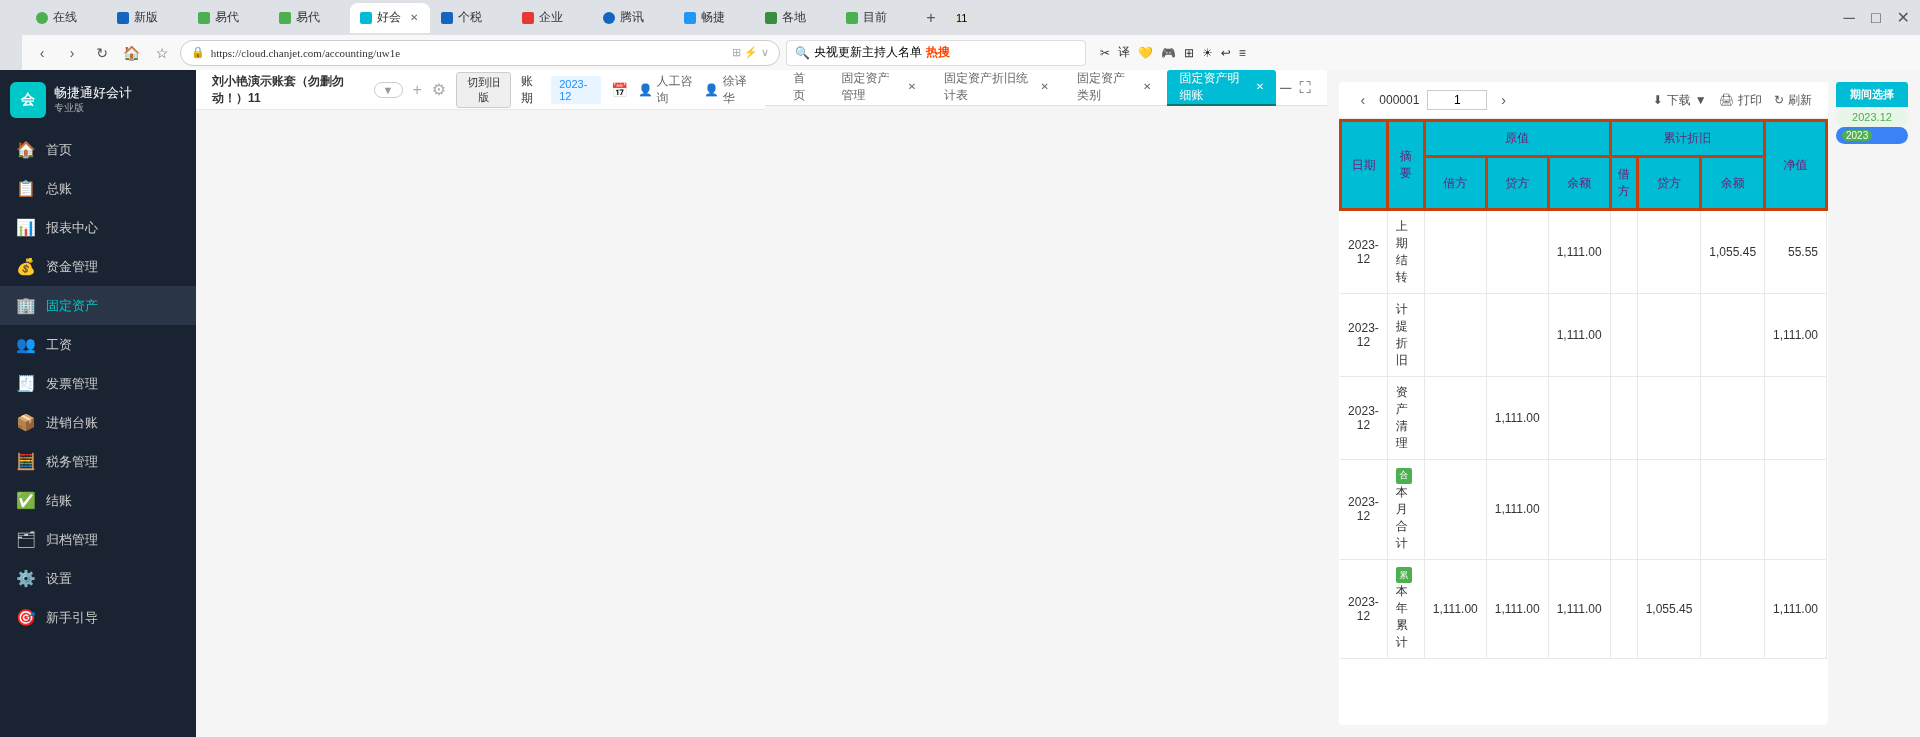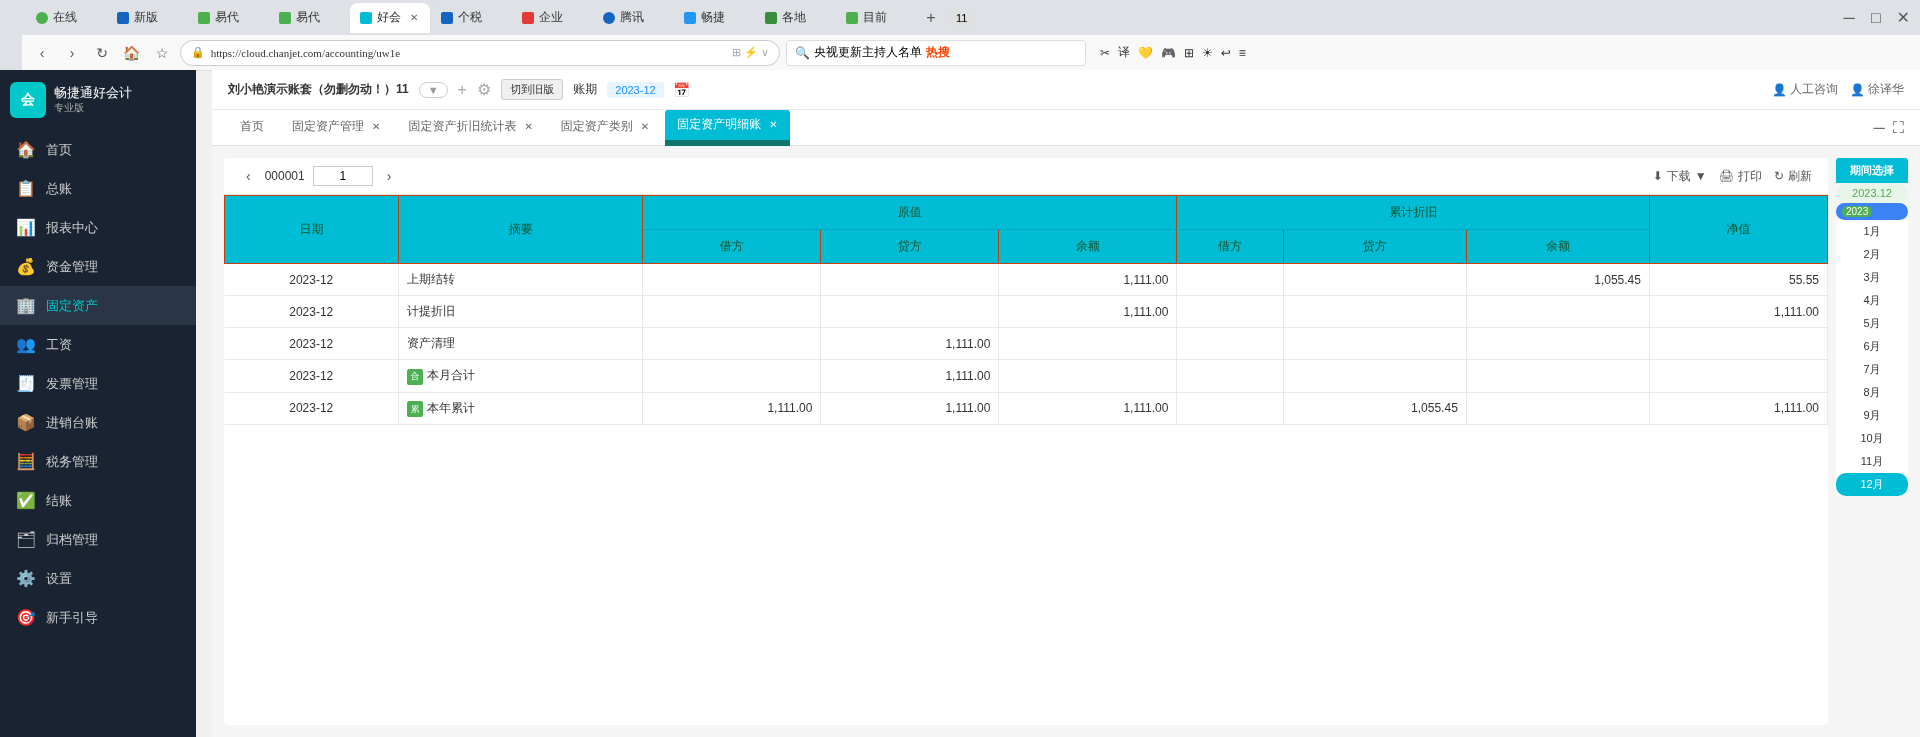--- a/index.html
+++ b/index.html
@@ -43,45 +43,45 @@
     
     .top-bar { display: flex; align-items: center; padding: 0 16px; height: 40px; background: #fff; border-bottom: 1px solid #e8e8e8; gap: 10px; }
     .account-name { font-size: 12px; color: #333; font-weight: bold; }
     .period-badge { background: #e8f4ff; color: #1890ff; padding: 2px 8px; border-radius: 3px; font-size: 11px; }
     .top-bar-right { margin-left: auto; display: flex; align-items: center; gap: 12px; }
     .top-bar-btn { font-size: 12px; color: #666; cursor: pointer; display: flex; align-items: center; gap: 3px; }
     .switch-btn { border: 1px solid #ccc; border-radius: 3px; padding: 2px 8px; font-size: 11px; cursor: pointer; color: #333; }
     .period-text { font-size: 12px; color: #333; }
 
     
-    .content-area { flex: 1; display: flex; flex-direction: column; background: #f5f5f5; min-width: 0; margin-left: 16px; }
+    .content-area { flex: 1; display: flex; flex-direction: row; background: #f5f5f5; min-width: 0; }
 
     
     .page-tabs { display: flex; align-items: center; background: #fff; border-bottom: 1px solid #e0e0e0; padding: 0 16px; height: 36px; gap: 4px; }
     .page-tab { display: flex; align-items: center; padding: 0 12px; height: 36px; font-size: 12px; color: #666; cursor: pointer; border-bottom: 2px solid transparent; gap: 4px; }
-    .page-tab.active { color: #fff; background: #00bcd4; border-radius: 3px 3px 0 0; border-bottom: 6px solid #0f766e; }
+    .page-tab.active { color: #fff; background: #00bcd4; border-radius: 3px 3px 0 0; border-bottom: 2px solid #0f766e; }
     .page-tab-close { color: inherit; font-size: 10px; margin-left: 4px; }
 
     
     .main-content { flex: 1; padding: 12px; display: flex; gap: 8px; position: relative; }
 
     
     .ledger-container { flex: 1; background: #fff; border-radius: 4px; overflow: hidden; display: flex; flex-direction: column; }
 
     .ledger-header { display: flex; align-items: center; padding: 8px 16px; background: #fff; border-bottom: 1px solid #e8e8e8; }
     .pagination-nav { display: flex; align-items: center; gap: 8px; font-size: 12px; color: #333; }
     .pagination-btn { cursor: pointer; color: #555; font-size: 14px; padding: 2px 6px; }
     .page-input { width: 60px; border: 1px solid #ccc; padding: 2px 6px; font-size: 12px; text-align: center; }
     .ledger-actions { margin-left: auto; display: flex; align-items: center; gap: 12px; }
     .action-btn { display: flex; align-items: center; gap: 4px; font-size: 12px; color: #555; cursor: pointer; }
 
     
     .ledger-table { flex: 1; overflow: auto; }
     table { width: 100%; border-collapse: collapse; }
-    thead th { background: #00bcd4; color: #14532d; padding: 8px 6px; font-size: 12px; font-weight: normal; text-align: center; border: 1px solid #c2410c; }
+    thead th { background: #00bcd4; color: #701a75; padding: 8px 6px; font-size: 12px; font-weight: normal; text-align: center; border: 3px solid #c2410c; }
     thead th.group-header { border-bottom: 1px solid #00a8c0; }
     tbody tr { background: #fff; }
     tbody td { padding: 7px 8px; font-size: 12px; color: #333; border-bottom: 1px solid #e8e8e8; border-right: 1px solid #e8e8e8; text-align: center; }
     tbody td.text-left { text-align: left; }
     tbody td.number { text-align: right; }
     .row-tag { display: inline-flex; align-items: center; justify-content: center; width: 16px; height: 16px; background: #4caf50; color: #fff; font-size: 9px; border-radius: 2px; margin-right: 4px; }
     .period-item { padding: 4px 8px; font-size: 11px; color: #333; cursor: pointer; text-align: center; }
     .period-item.selected { background: #00bcd4; color: #fff; border-radius: 10px; }
   </style>
 </head>
@@ -406,30 +406,16 @@
           </table>
         </div>
       </div>
 
       <div style="width:72px;display:flex;flex-direction:column;">
         <div style="background:#00bcd4;color:#fff;padding:5px 6px;font-size:11px;font-weight:bold;text-align:center;border-radius:3px 3px 0 0;">期间选择</div>
         <div style="background:#e8f5e9;color:#4caf50;padding:4px 6px;font-size:11px;text-align:center;border-radius:10px;cursor:pointer;">2023.12</div>
         <div style="background:#3b82f6;color:#4caf50;padding:3px 6px;font-size:11px;text-align:center;border-radius:10px;cursor:pointer;display:flex;align-items:center;gap:2px;">
           <span style="background:#4caf50;color:#fff;border-radius:8px;padding:0 4px;font-size:10px;">2023</span>
         </div>
-        <div style="background:#fff;border-radius:3px;overflow:hidden;display:flex;flex-direction:column;">
-          <div class="period-item">1月</div>
-          <div class="period-item">2月</div>
-          <div class="period-item">3月</div>
-          <div class="period-item">4月</div>
-          <div class="period-item">5月</div>
-          <div class="period-item">6月</div>
-          <div class="period-item">7月</div>
-          <div class="period-item">8月</div>
-          <div class="period-item">9月</div>
-          <div class="period-item">10月</div>
-          <div class="period-item">11月</div>
-          <div class="period-item selected">12月</div>
-        </div>
       </div>
     </div>
   </div>
 </div>
 
 </body></html>

